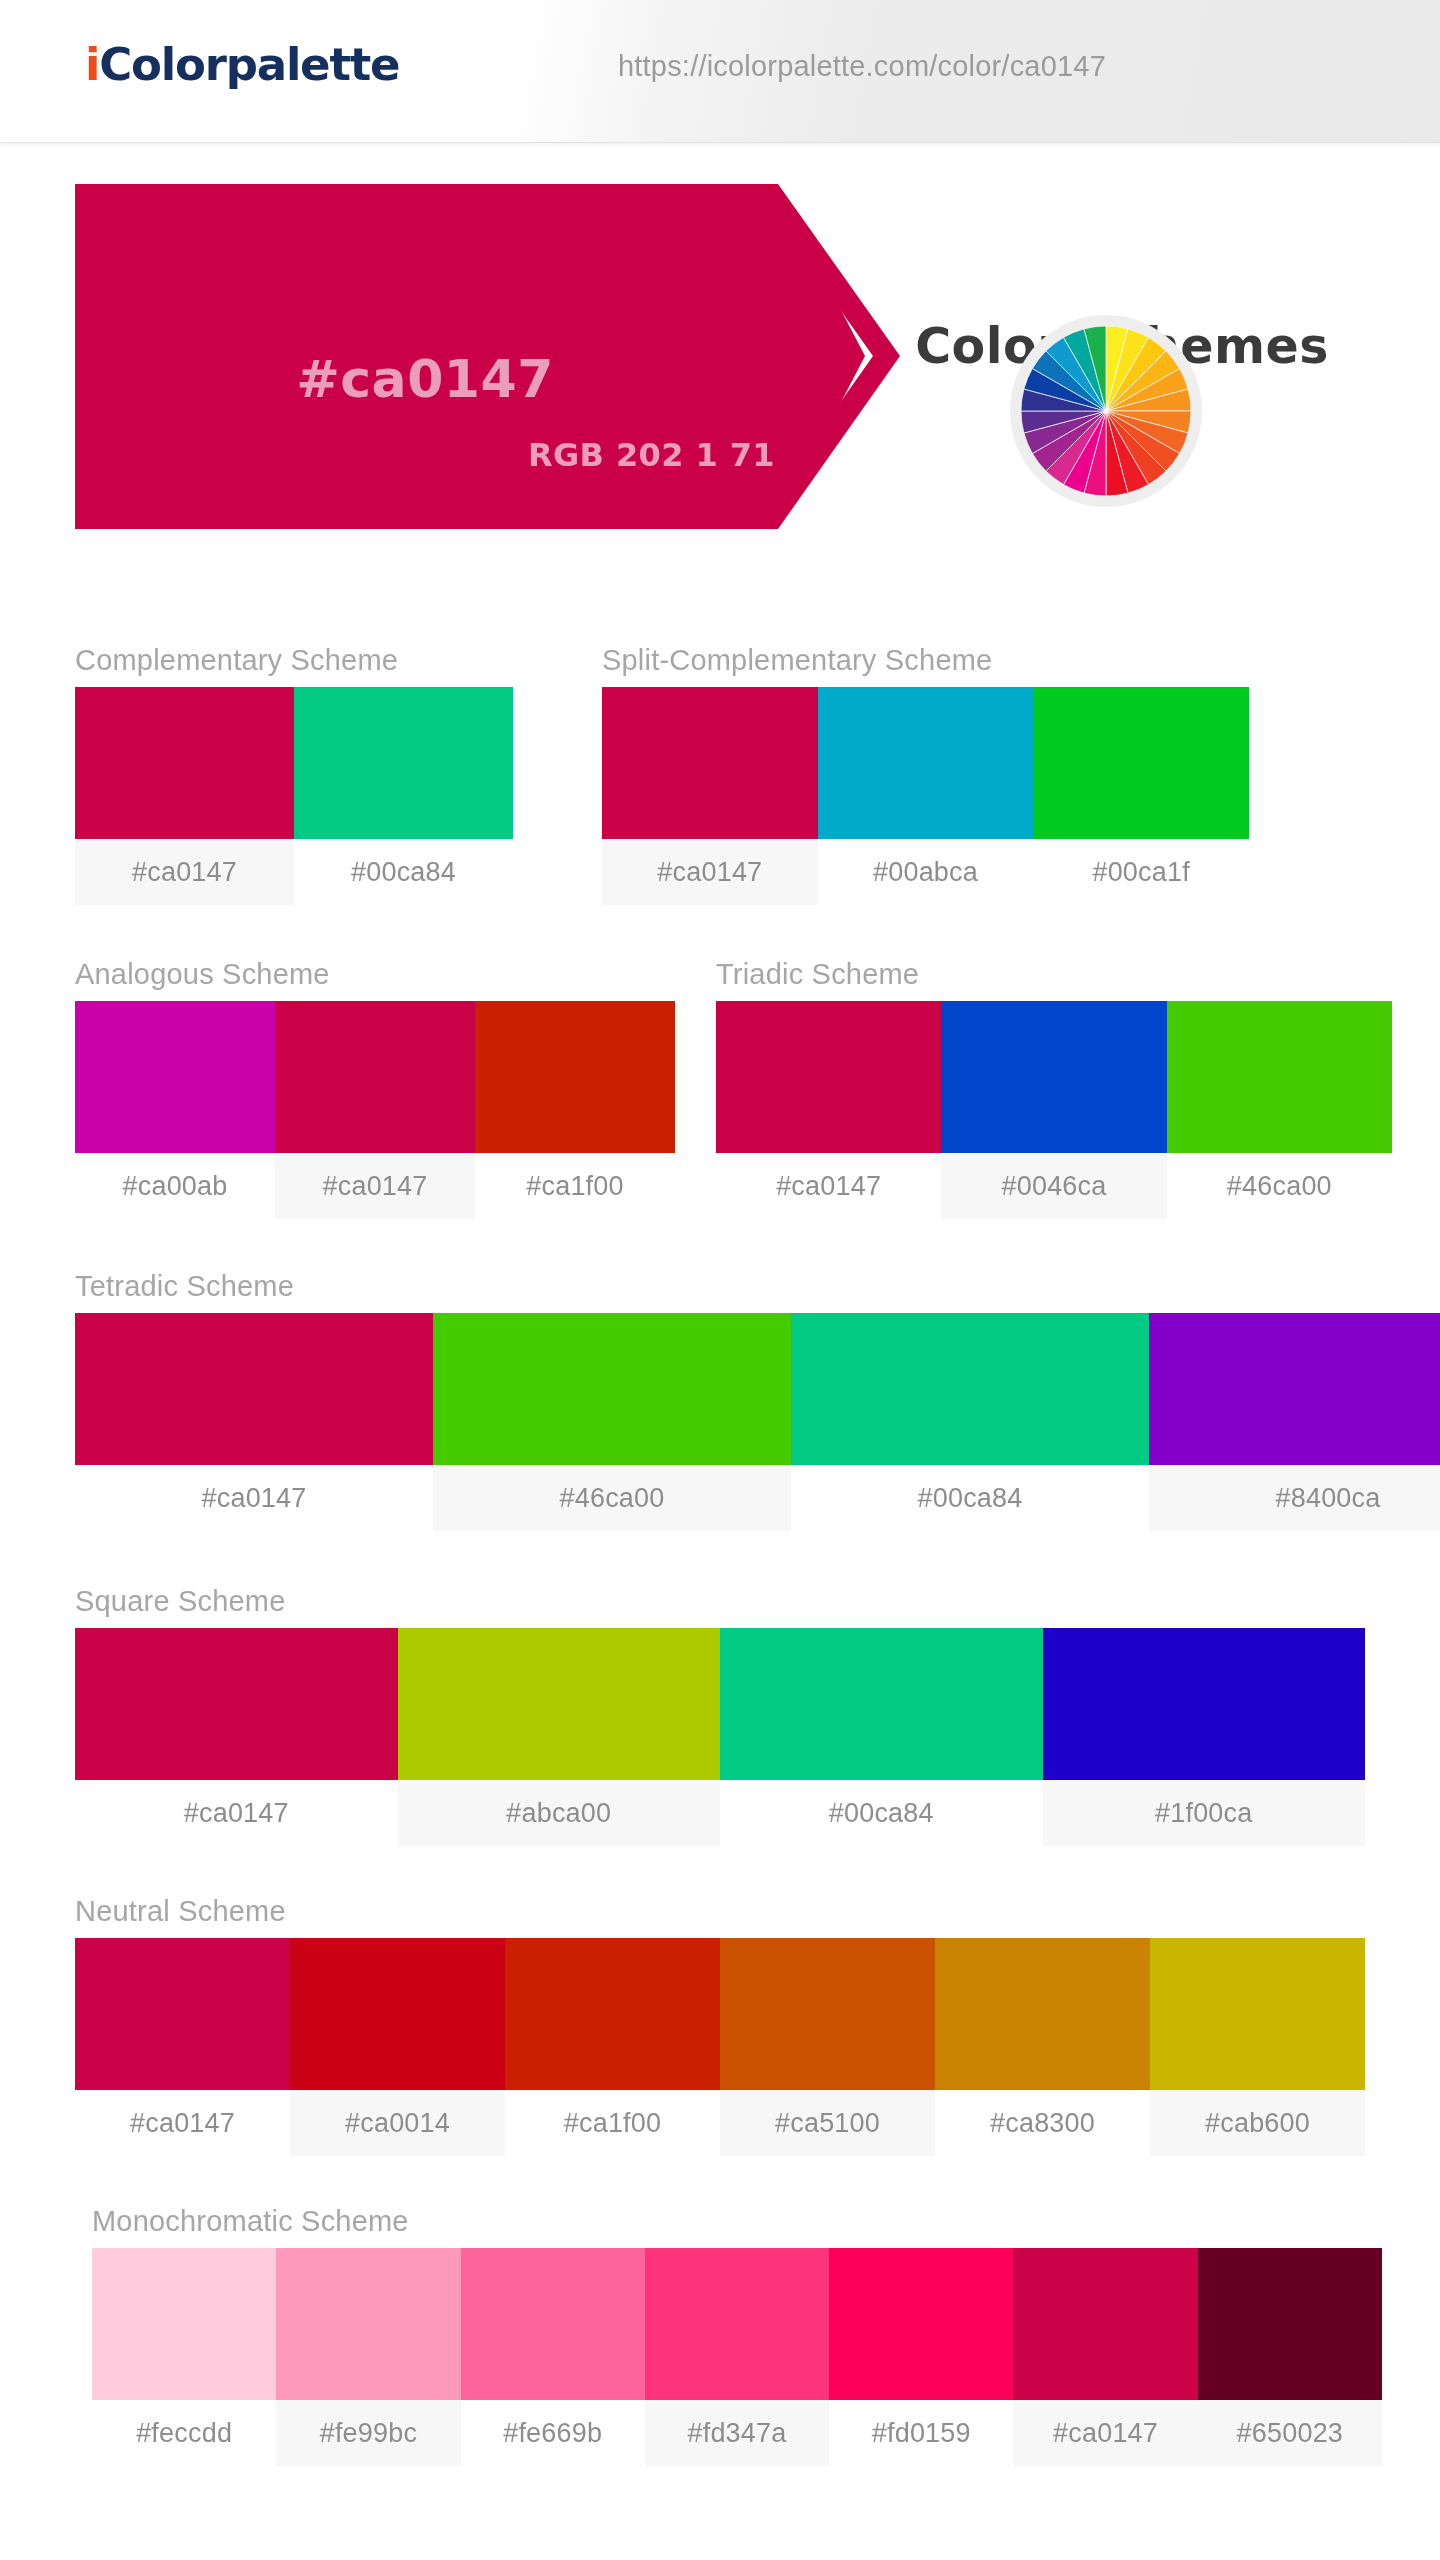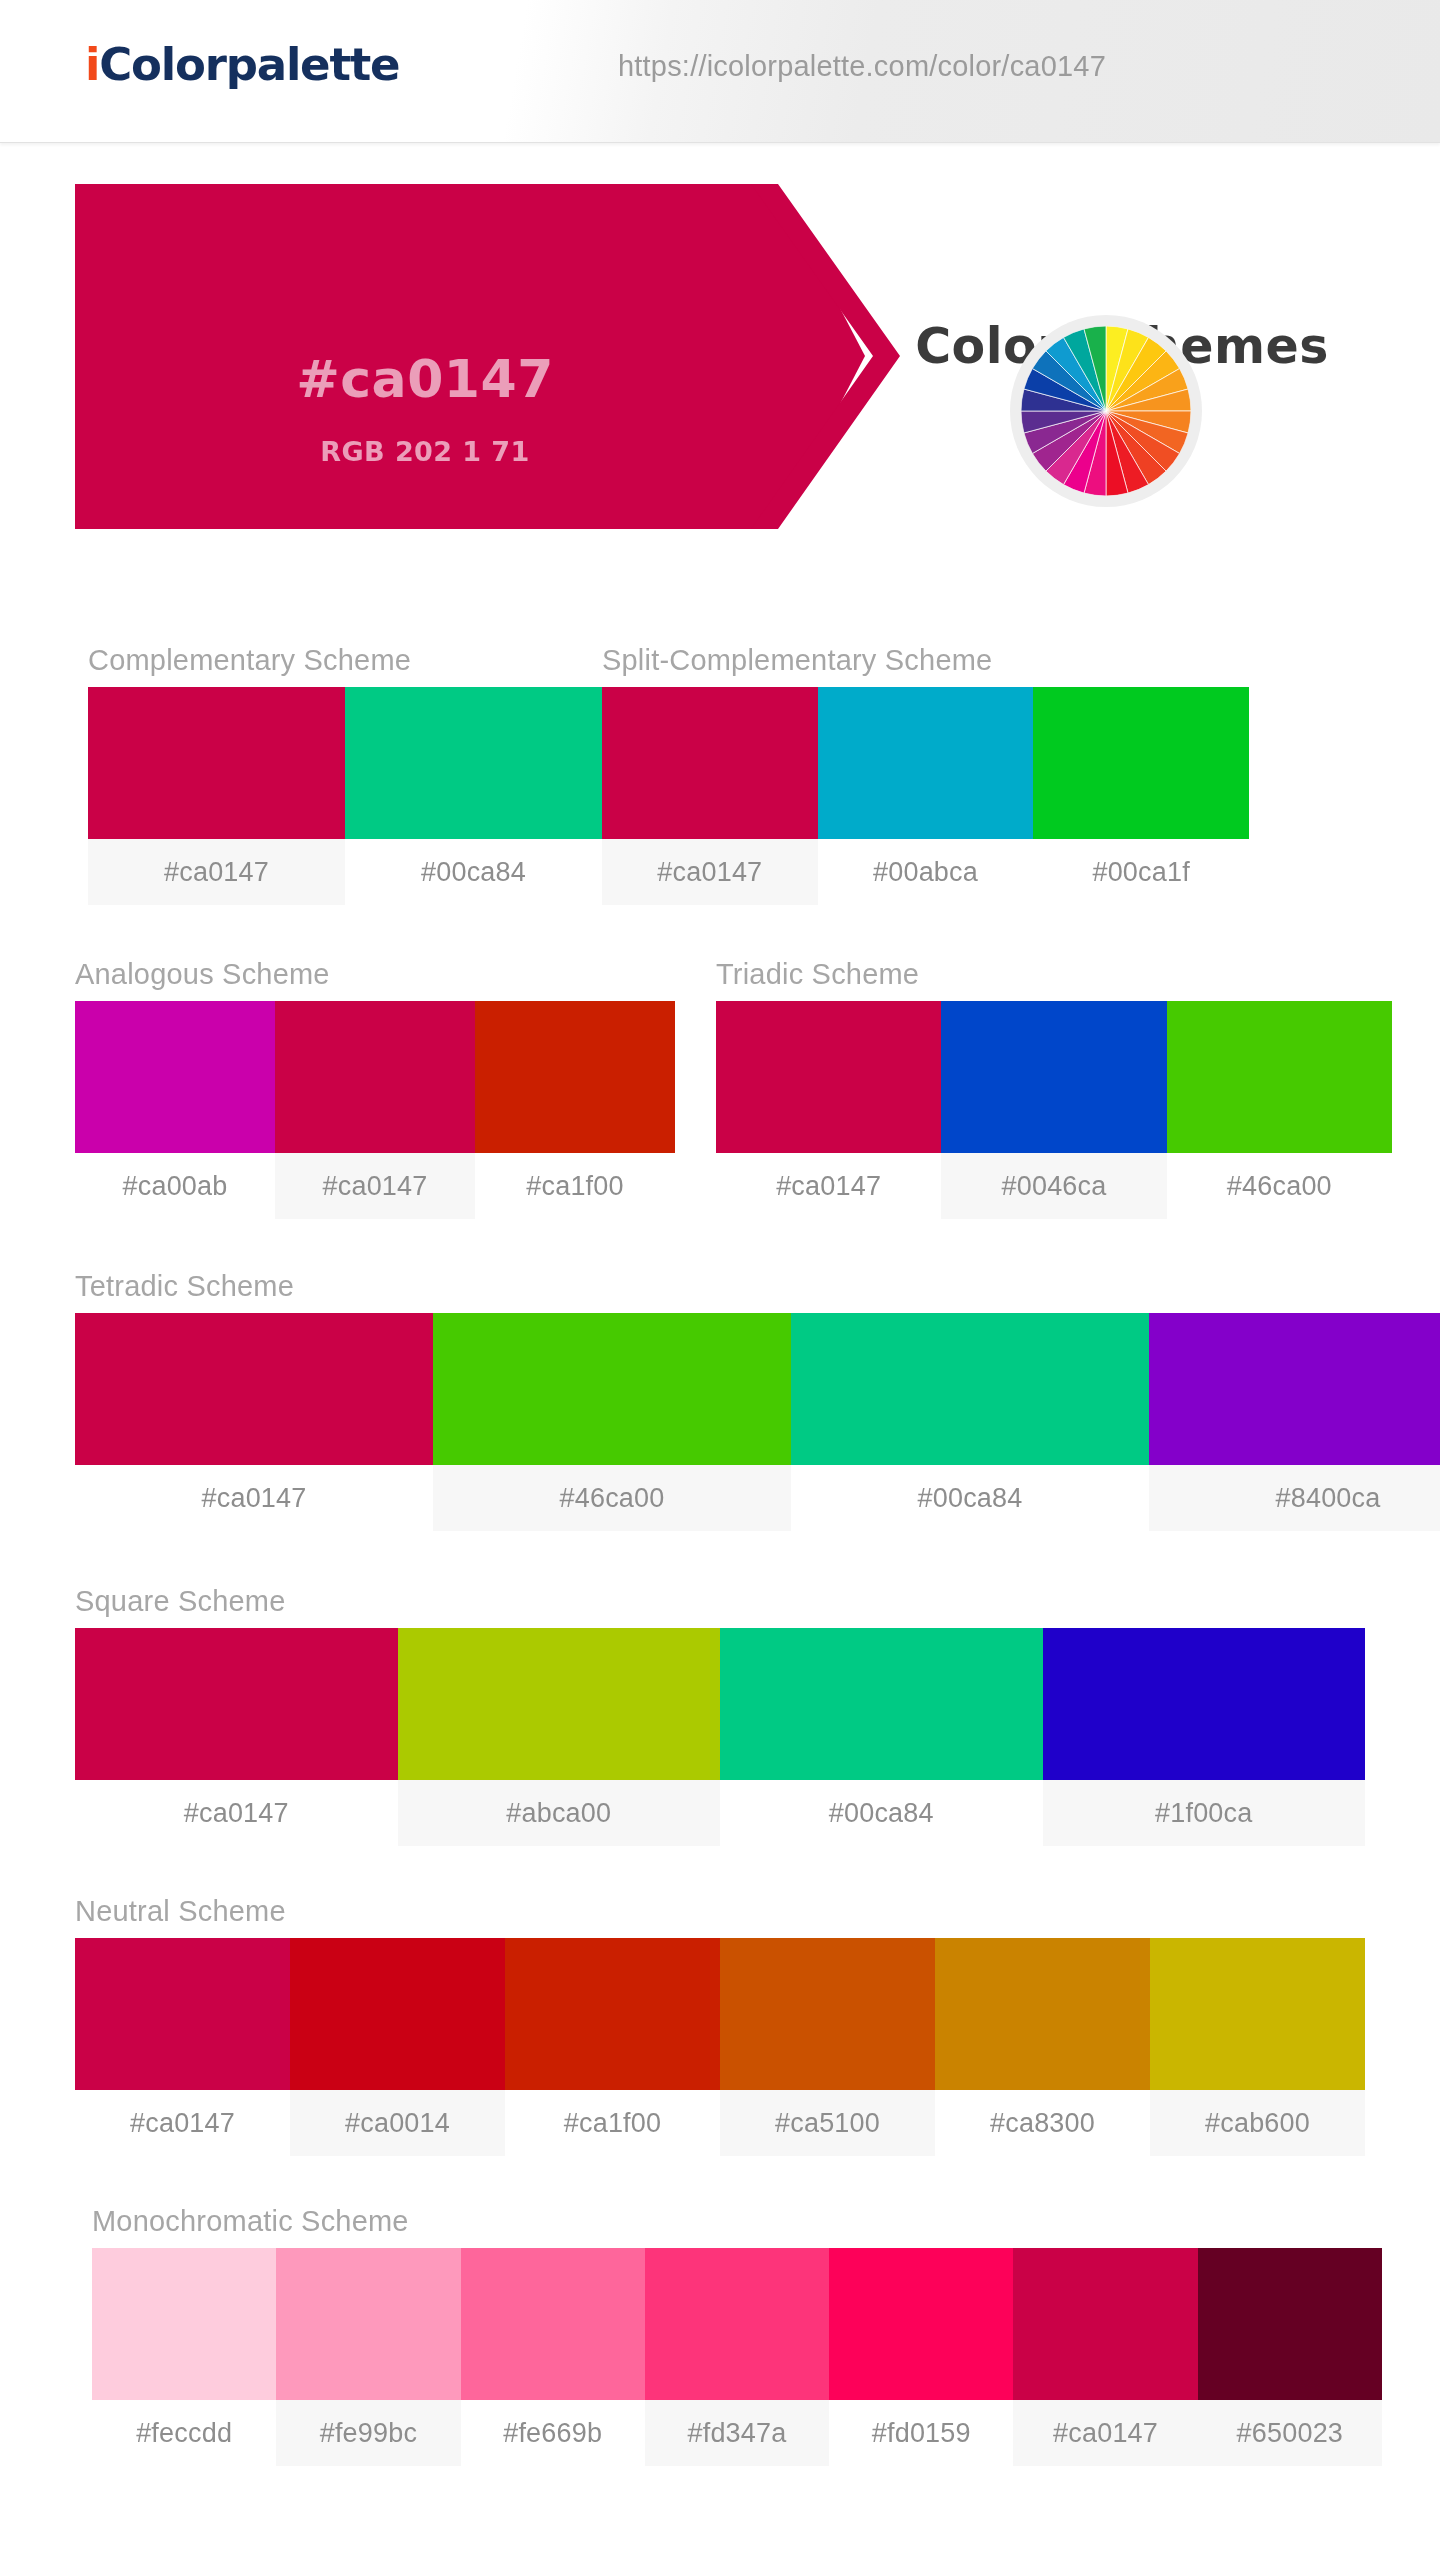--- a/index.html
+++ b/index.html
@@ -42,23 +42,23 @@
   .hero-hex{
     position:absolute; left:0; top:165px; width:700px;
     text-align:center;
     font-family:"DejaVu Sans", sans-serif;
     font-weight:bold; font-size:52px; letter-spacing:.5px;
     color:rgba(255,255,255,.62);
     pointer-events:none;
   }
   .hero-rgb{
     position:absolute; left:0; top:252px; width:700px;
-    text-align:center;
+    text-align:right;
     font-family:"DejaVu Sans", sans-serif;
-    font-weight:bold; font-size:27px; letter-spacing:.4px;
+    font-weight:bold; font-size:32px; letter-spacing:.4px;
     color:rgba(255,255,255,.62);
     pointer-events:none;
   }
 
   .schemes-title{
     position:absolute; left:862px; top:175px; width:520px;
     text-align:center;
     font-family:"DejaVu Sans", sans-serif;
     font-weight:bold; font-size:49px; letter-spacing:.5px;
     color:#3b3b3b;
@@ -147,21 +147,21 @@
           <path d="M85,85 L11.39,42.50 A85,85 0 0 1 24.90,24.90 Z" fill="#0e72bb" stroke="#ffffff" stroke-width="0.7"></path>
           <path d="M85,85 L24.90,24.90 A85,85 0 0 1 42.50,11.39 Z" fill="#0f9bd0" stroke="#ffffff" stroke-width="0.7"></path>
           <path d="M85,85 L42.50,11.39 A85,85 0 0 1 63.00,2.90 Z" fill="#00a79d" stroke="#ffffff" stroke-width="0.7"></path>
           <path d="M85,85 L63.00,2.90 A85,85 0 0 1 85.00,0.00 Z" fill="#19b14b" stroke="#ffffff" stroke-width="0.7"></path>
         </svg>
     </div>
   </div>
 
 </div>
 
-<div class="section" style="left:88px; top:644px; width:514px;">
+<div class="section" style="left:75px; top:644px; width:438px;">
   <div class="sec-title">Complementary Scheme</div>
   <div class="swatch-row">
     <div class="swatch-col">
       <div class="swatch-chip" style="height:152px;background:#ca0147"></div>
       <div class="swatch-label lbl-tint">#ca0147</div>
     </div>
     <div class="swatch-col">
       <div class="swatch-chip" style="height:152px;background:#00ca84"></div>
       <div class="swatch-label lbl-plain">#00ca84</div>
     </div>

